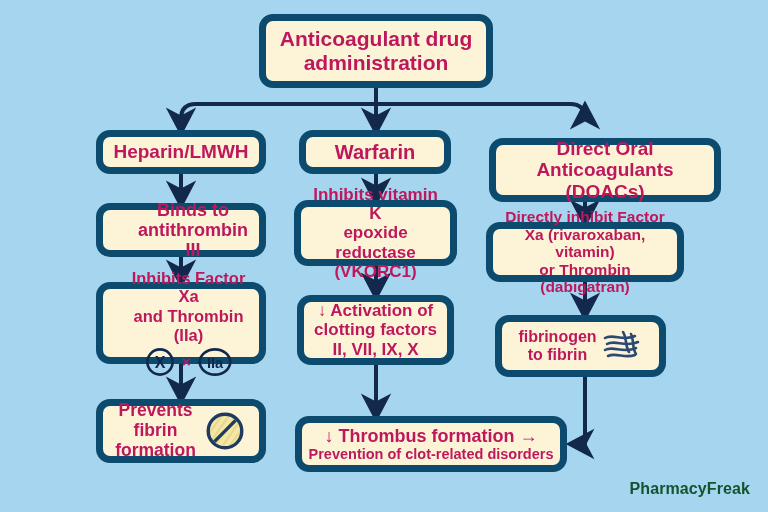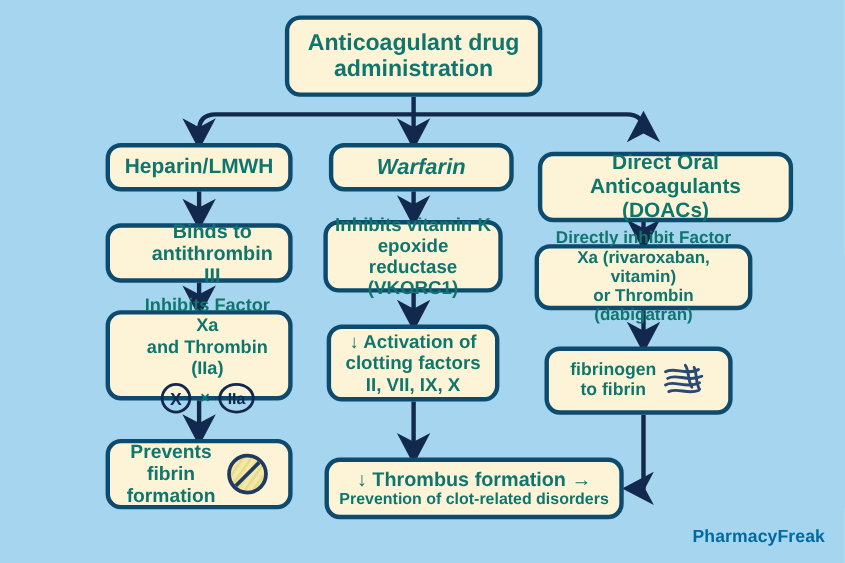--- a/index.html
+++ b/index.html
@@ -24,46 +24,46 @@
     top: 0;
     width: 768px;
     height: 512px;
   }
   #connectors { z-index: 1; }
 
   .node-box {
     position: absolute;
     box-sizing: border-box;
     background: #fdf4d8;
-    border: 4px solid #0c4a6e;
+    border: 7px solid #0c4a6e;
     border-radius: 14px;
     display: flex;
     align-items: center;
     justify-content: center;
-    color: #0f766e;
+    color: #be185d;
     text-align: center;
     line-height: 1.13;
     font-weight: bold;
     z-index: 3;
   }
   .node-inner {
     display: flex;
     align-items: center;
     justify-content: center;
     gap: 6px;
     width: 100%;
     padding: 0 5px;
     box-sizing: border-box;
   }
   .txt { display: block; }
 
   
   #n-root   { left: 259px; top: 14px;  width: 234px; height: 74px;  font-size: 21px; }
   #n-hep    { left: 96px;  top: 130px; width: 170px; height: 44px;  font-size: 19px; }
-  #n-war    { left: 299px; top: 130px; width: 168px; height: 44px;  font-size: 20px; font-style: italic; }
+  #n-war    { left: 299px; top: 130px; width: 152px; height: 44px;  font-size: 20px; }
   #n-doac   { left: 489px; top: 123px; width: 232px; height: 64px;  font-size: 19px; margin-top: 15px; }
 
   #n-hep2   { left: 96px;  top: 203px; width: 170px; height: 54px;  font-size: 18px; padding-left: 24px; }
   #n-war2   { left: 294px; top: 200px; width: 163px; height: 66px;  font-size: 17px; }
   #n-doac2  { left: 486px; top: 222px; width: 198px; height: 60px;  font-size: 15.5px; }
 
   #n-hep3   { left: 96px;  top: 282px; width: 170px; height: 82px;  font-size: 16.5px; }
   #n-war3   { left: 297px; top: 295px; width: 157px; height: 70px;  font-size: 17px; }
   #n-doac3  { left: 495px; top: 315px; width: 171px; height: 62px;  font-size: 16px; }
 
@@ -72,21 +72,21 @@
 
   #n-final .line1 { font-size: 18px; font-weight: bold; }
   #n-final .line2 { font-size: 14.5px; font-weight: bold; }
 
   .icon-inline { flex: 0 0 auto; display: block; }
 
   #watermark {
     position: absolute;
     right: 18px;
     bottom: 14px;
-    color: #0369a1;
+    color: #14532d;
     font-size: 16px;
     font-weight: bold;
     letter-spacing: 0.1px;
     z-index: 4;
   }
 </style>
 </head>
 <body>
 
 <div id="canvas">

